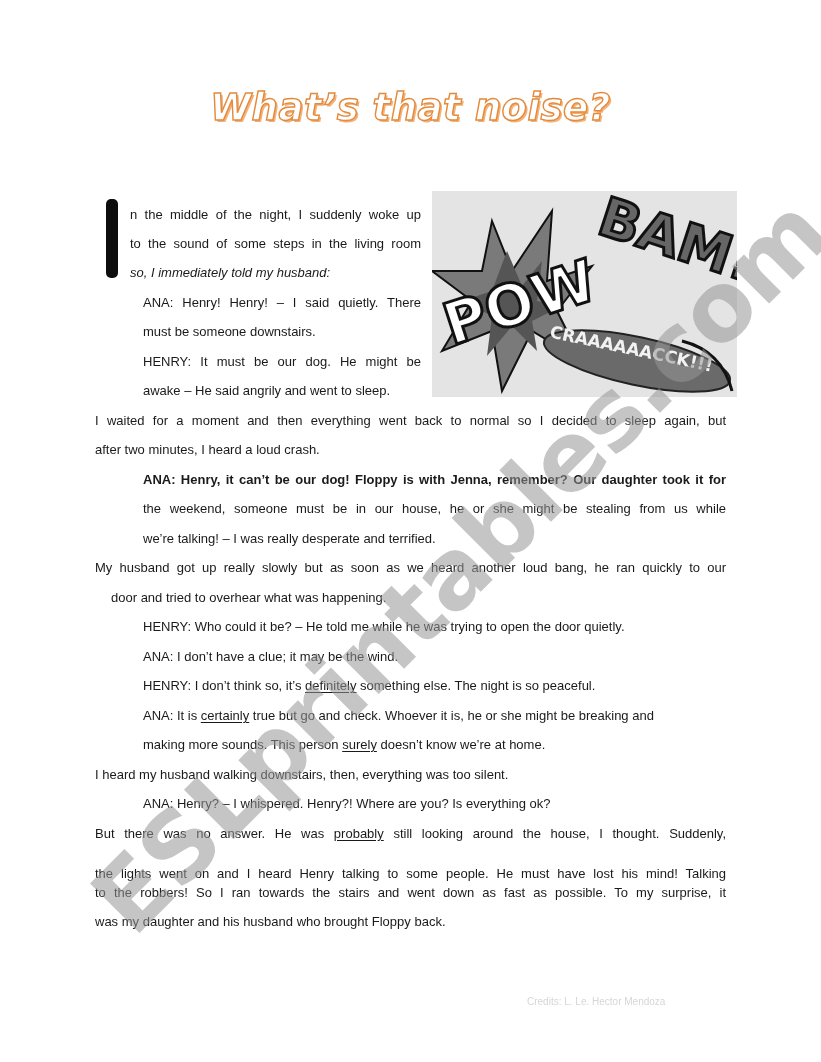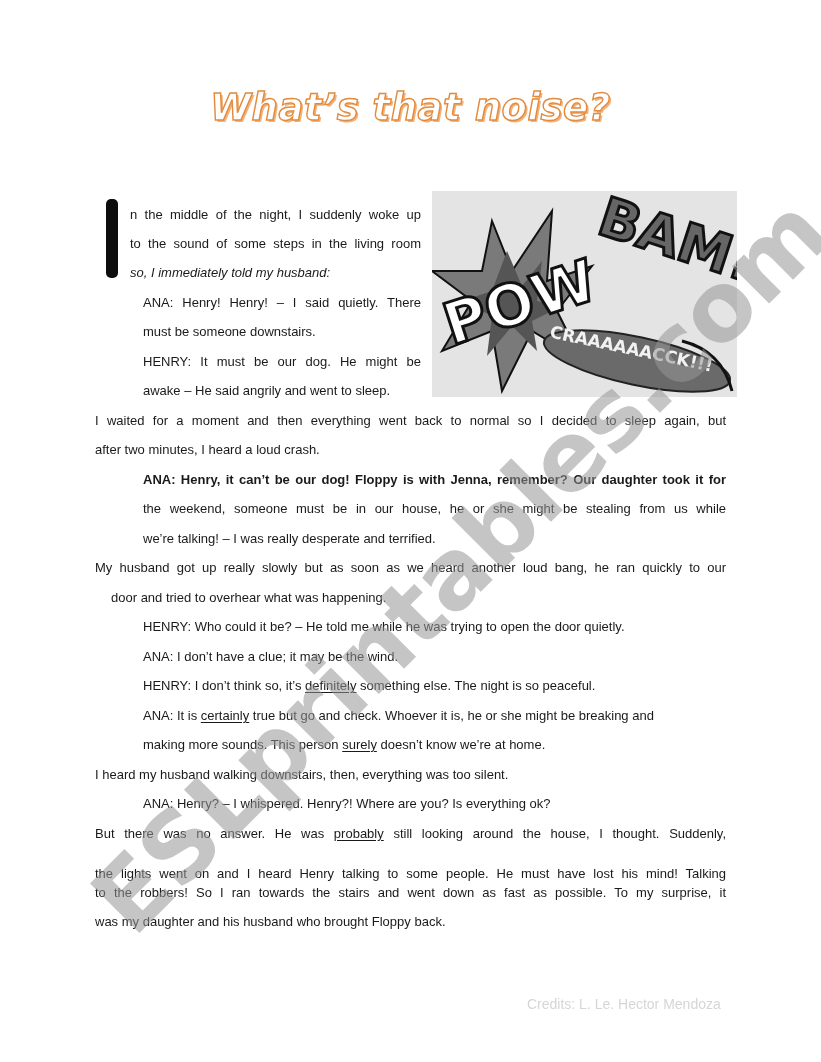--- a/index.html
+++ b/index.html
@@ -21,21 +21,21 @@
              background: #0d0d0d; border-radius: 5px; }
 
   .comic { position: absolute; left: 432px; top: 191px; width: 305px; height: 206px;
            background: #e6e6e6; overflow: hidden; }
 
   .watermark { position: absolute; left: 80px; top: 560px; font-family: "DejaVu Sans", sans-serif;
                font-weight: bold; font-size: 96px; color: rgba(150,150,150,0.55);
                transform: rotate(-45deg); transform-origin: left center; white-space: nowrap;
                pointer-events: none; letter-spacing: -1px; }
 
-  .credits { position: absolute; left: 527px; top: 996px; font-size: 14px; color: #d6d6d6; }
+  .credits { position: absolute; left: 527px; top: 996px; font-size: 10px; color: #d6d6d6; }
 </style>
 </head>
 <body>
 
 <div class="title">What’s that noise?</div>
 
 <div class="dropcap"></div>
 
 <div class="text justify" style="left:130px;top:200px;width:291px;">n the middle of the night, I suddenly woke up</div>
 <div class="text justify" style="left:130px;top:229px;width:291px;">to the sound of some steps in the living room</div>

